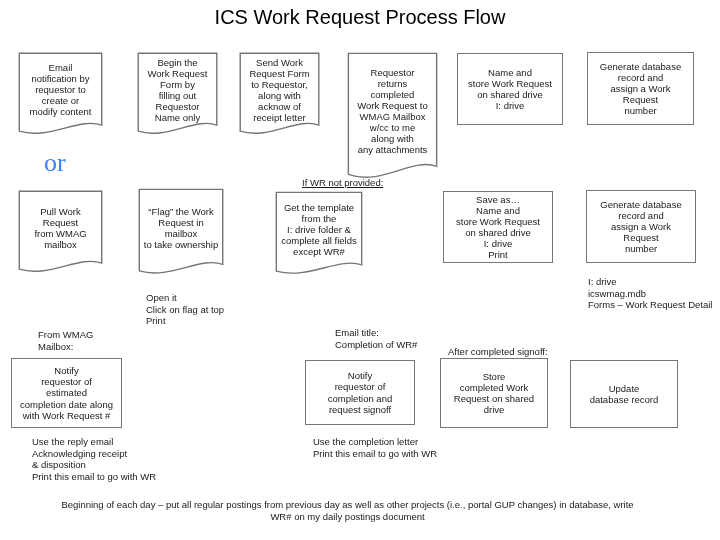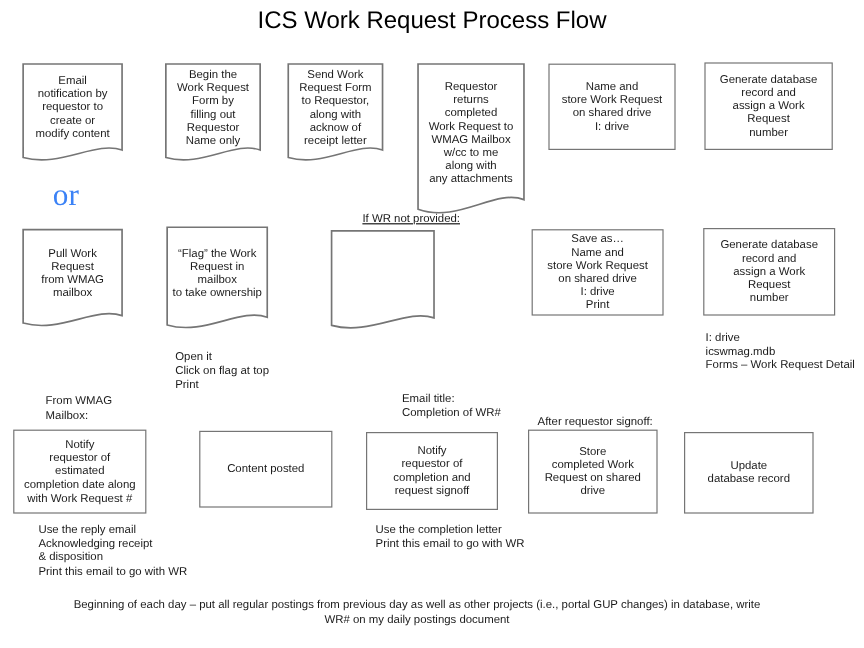--- a/index.html
+++ b/index.html
@@ -138,20 +138,25 @@
 mailbox
 to take ownership</div>
   </div>
 
   <div id="if-wr-label" class="abs">If WR not provided:</div>
 
   <div class="doc" style="left:275px;top:191px;width:88px;height:89px">
     <svg viewBox="0 0 100 100" preserveAspectRatio="none">
         <path d="M1.5,1.5 L98.5,1.5 L98.5,83 C72,74 38,100 1.5,90 Z"></path>
       </svg>
+    <div class="doc-text t">Get the template
+from the
+I: drive folder &amp;
+complete all fields
+except WR#</div>
   </div>
 
   <div class="box t" style="left:443px;top:191px;width:110px;height:72px">Save as…
 Name and
 store Work Request
 on shared drive
 I: drive
 Print</div>
 
   <div class="box t" style="left:586px;top:190px;width:110px;height:73px">Generate database
@@ -167,29 +172,28 @@
   <div class="note t" style="left:588px;top:276px">I: drive
 icswmag.mdb
 Forms – Work Request Detail</div>
 
   <div class="note t" style="left:38px;top:329px">From WMAG
 Mailbox:</div>
 
   <div class="note t" style="left:335px;top:327px">Email title:
 Completion of WR#</div>
 
-  <div class="note t" style="left:448px;top:346px">After requestor signoff:</div>
+  <div class="note t" style="left:448px;top:346px">After completed signoff:</div>
 
   <div class="box t" style="left:11px;top:358px;width:111px;height:70px">Notify
 requestor of
 estimated
 completion date along
 with Work Request #</div>
 
-  <div class="box t" style="left:166px;top:359px;width:111px;height:64px">Content posted</div>
 
   <div class="box t" style="left:305px;top:360px;width:110px;height:65px">Notify
 requestor of
 completion and
 request signoff</div>
 
   <div class="box t" style="left:440px;top:358px;width:108px;height:70px">Store
 completed Work
 Request on shared
 drive</div>

